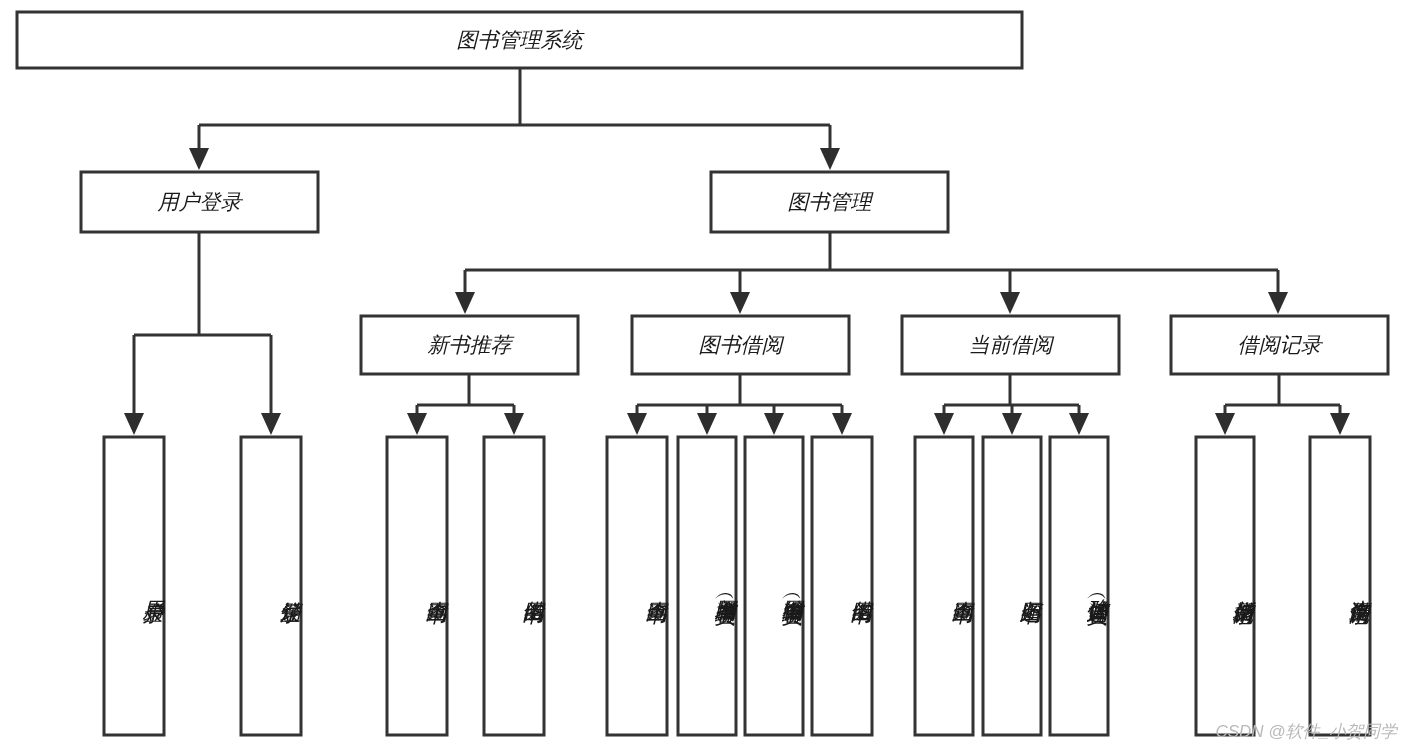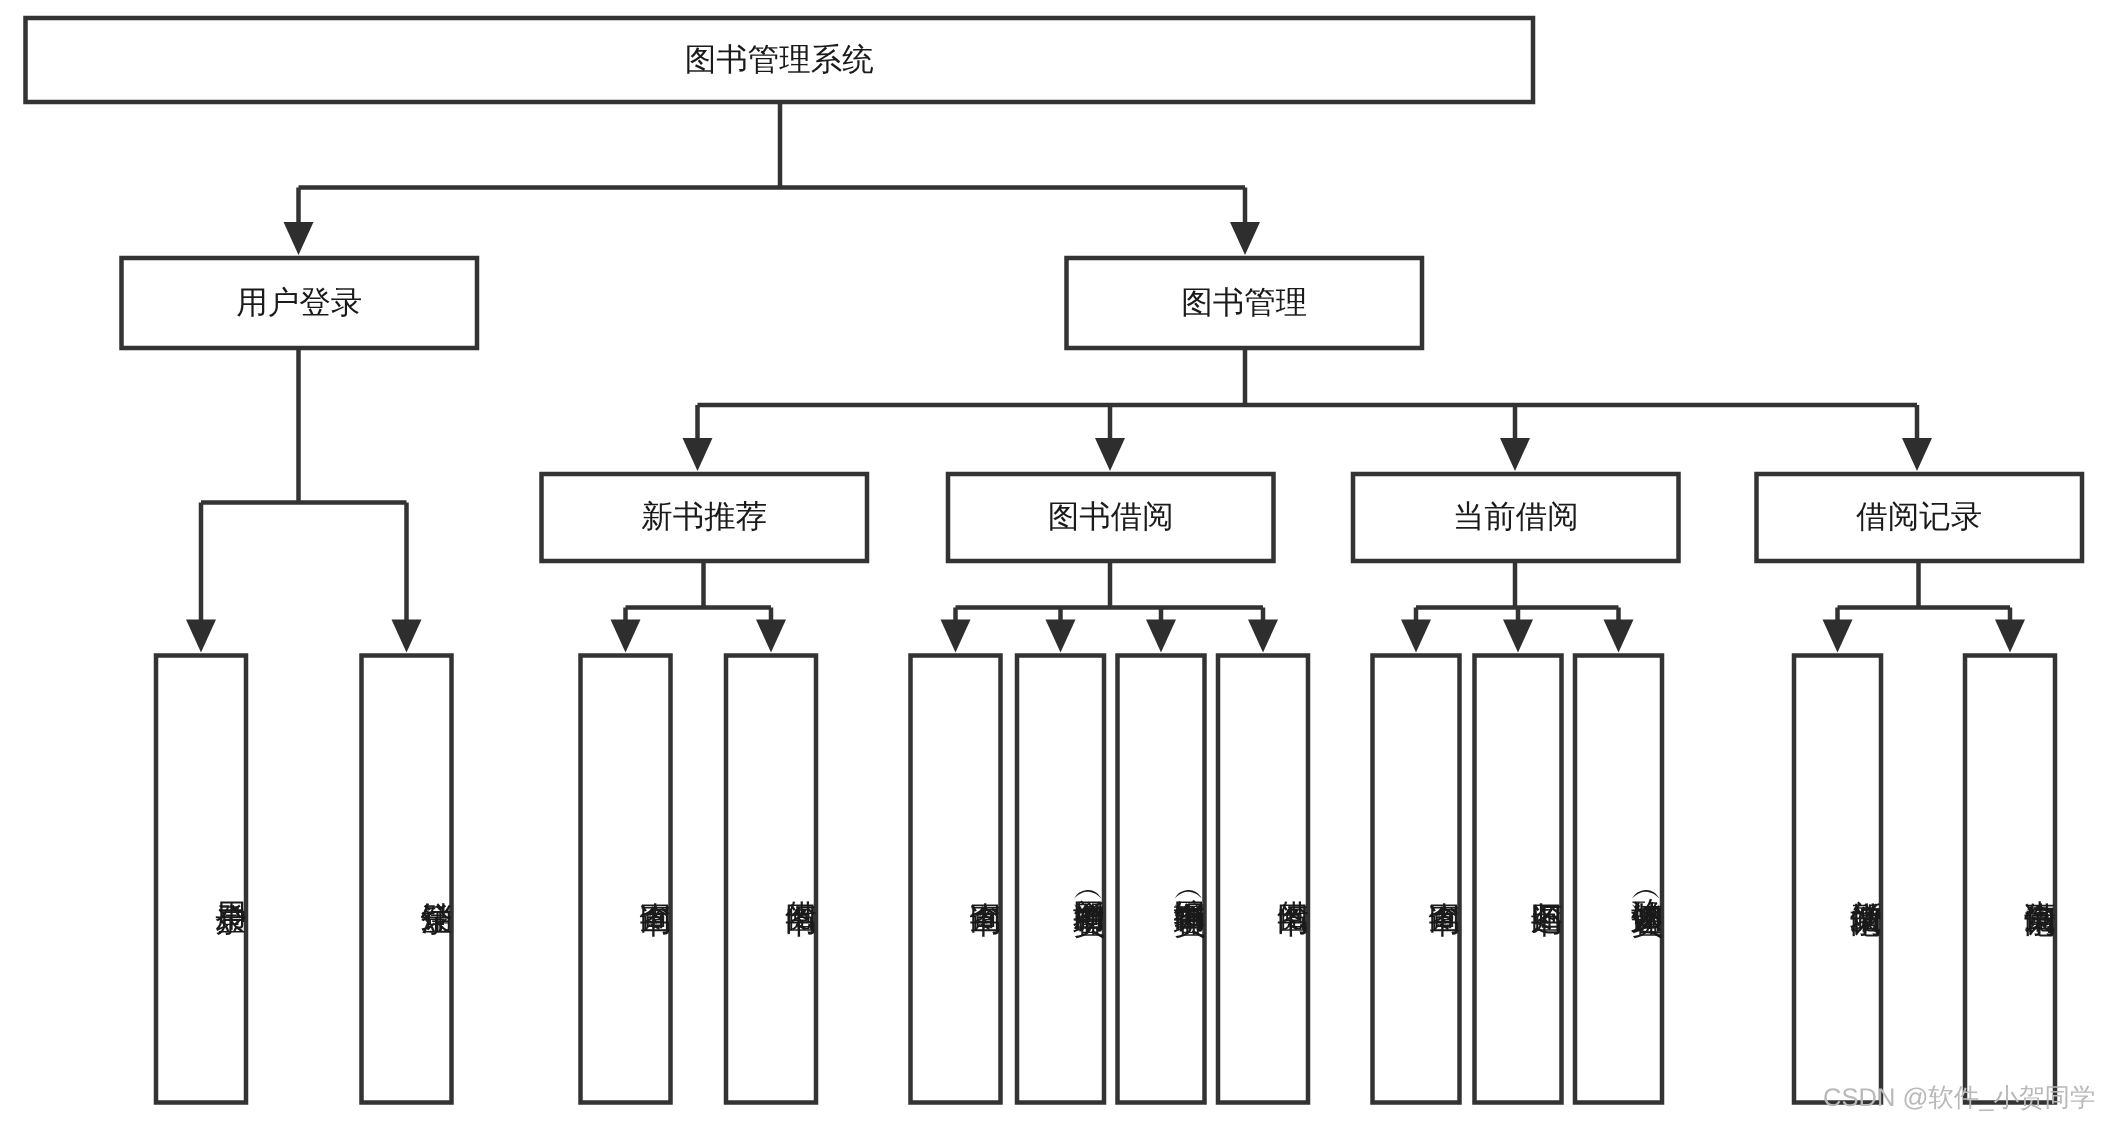--- a/index.html
+++ b/index.html
@@ -10,20 +10,21 @@
   }
   body {
     font-family: "Liberation Sans", "DejaVu Sans", sans-serif;
   }
   #diagram-root {
     position: relative;
     width: 1405px;
     height: 747px;
     background: #ffffff;
     overflow: hidden;
+    font-style: italic;
   }
   svg#flow-svg {
     display: block;
     width: 1405px;
     height: 747px;
   }
   .node-rect {
     fill: #ffffff;
     stroke: #333333;
     stroke-width: 3;

